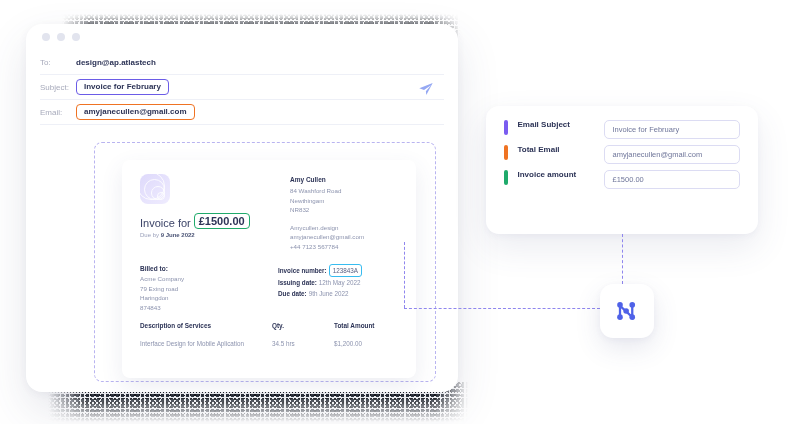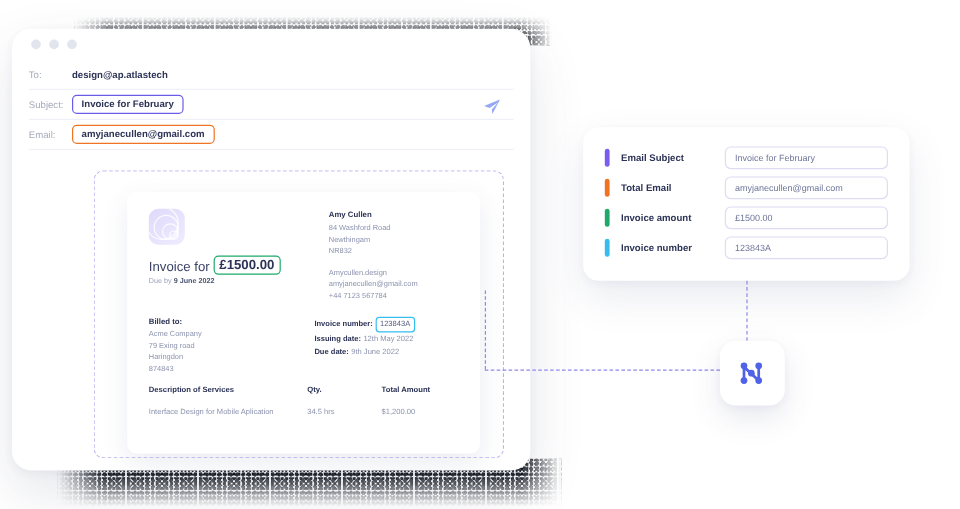--- a/index.html
+++ b/index.html
@@ -36,21 +36,21 @@
     -webkit-mask-image:linear-gradient(to bottom, #000 0%, #000 35%, transparent 100%);
     mask-image:linear-gradient(to bottom, #000 0%, #000 35%, transparent 100%);
   }
   #noise-bottom:after{
     content:"";position:absolute;left:0;top:0;right:0;bottom:0;
     background:linear-gradient(to right, rgba(255,255,255,1) 0%, rgba(255,255,255,0) 9%, rgba(255,255,255,0) 92%, rgba(255,255,255,1) 100%);
   }
 
   
   #email-window{
-    position:absolute;left:10px;top:24px;width:432px;height:368px;
+    position:absolute;left:26px;top:24px;width:432px;height:368px;
     background:#ffffff;border-radius:16px;
     box-shadow:0 18px 44px rgba(60,70,110,.13), 0 2px 8px rgba(60,70,110,.06);
     overflow:hidden;
   }
   #titlebar{height:26px;display:flex;align-items:center;padding-left:16px;gap:7px;}
   .dot{width:8px;height:8px;border-radius:50%;background:#e2e4ee;}
 
   .hdr-row{
     display:flex;align-items:center;height:24px;
     margin:0 14px;border-bottom:1px solid #eef0f7;position:relative;
@@ -115,21 +115,21 @@
   .c2{width:62px;}
   .c3{width:auto;}
 
   
   #extract-card{
     position:absolute;left:486px;top:106px;width:272px;height:128px;
     background:#fff;border-radius:13px;
     box-shadow:0 14px 34px rgba(70,80,130,.11), 0 2px 6px rgba(70,80,130,.05);
     padding:14px 18px;box-sizing:border-box;
   }
-  .xrow{display:flex;align-items:center;height:23px;margin-bottom:2px;}
+  .xrow{display:flex;height:23px;margin-bottom:2px;}
   .bar{width:3.5px;height:15px;border-radius:2px;flex:none;margin-right:10px;}
   .xlabel{font-size:8px;font-weight:bold;color:#2c3356;width:86px;flex:none;}
   .xinput{
     flex:1;height:19px;border:1px solid #dcdcf3;border-radius:5px;
     display:flex;align-items:center;padding-left:8px;box-sizing:border-box;
     font-size:7.5px;color:#6f769a;background:#fff;
   }
 
   
   .dash-v{position:absolute;border-left:1.5px dashed #8f86ee;}
@@ -261,25 +261,20 @@
       <span class="xlabel">Total Email</span>
       <span class="xinput">amyjanecullen@gmail.com</span>
     </div>
 
     <div class="xrow">
       <span class="bar" style="background:#1faa6b"></span>
       <span class="xlabel">Invoice amount</span>
       <span class="xinput">£1500.00</span>
     </div>
 
-    <div class="xrow">
-      <span class="bar" style="background:#37bcf0"></span>
-      <span class="xlabel">Invoice number</span>
-      <span class="xinput">123843A</span>
-    </div>
 
   </div>
 
   <div class="dash-v" style="left:622px;top:234px;height:50px;"></div>
   <div class="dash-h" style="left:404px;top:308px;width:196px;"></div>
   <div class="dash-v" style="left:404px;top:242px;height:66px;"></div>
 
   <div id="node-logo">
     <svg width="28" height="28" viewBox="0 0 32 32">
       <g stroke="#4f62e8" stroke-width="2.6" fill="none" stroke-linecap="round">

